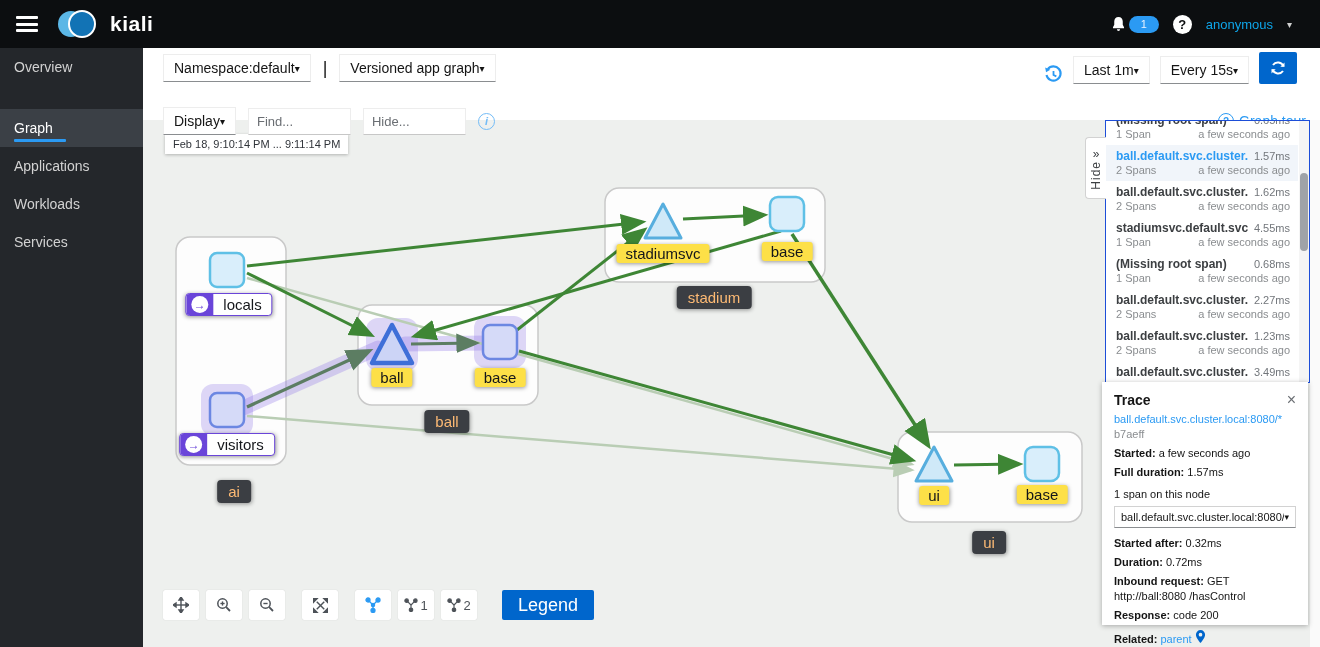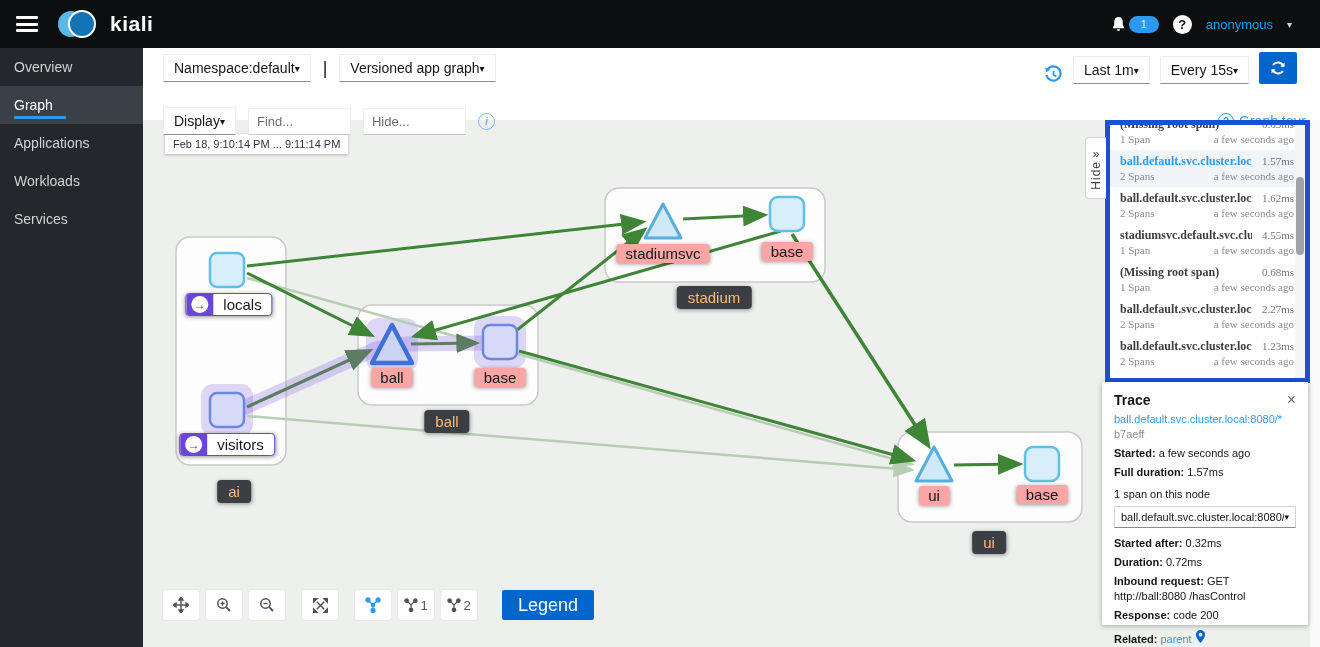--- a/index.html
+++ b/index.html
@@ -17,21 +17,21 @@
   .mast-right { margin-left:auto; display:flex; align-items:center; gap:14px; margin-right:28px; }
   .bell-wrap { display:flex; align-items:center; gap:2px; }
   .badge-pill { background:#2b9af3; color:#e8f2ff; border-radius:9px; min-width:30px; height:17px; font-size:11px; display:flex; align-items:center; justify-content:center; }
   .qmark { width:19px; height:19px; border-radius:50%; background:#fff; color:#0c0e10; font-size:13px; font-weight:bold; display:flex; align-items:center; justify-content:center; }
   .user { color:#0ea5e9; font-size:13px; }
   .caret-w { color:#cfcfcf; font-size:10px; }
 
   
   .sidebar { position:absolute; left:0; top:48px; width:143px; height:599px; background:#24272b; z-index:40; }
   .nav-item { padding:11px 0 11px 14px; color:#d2d2d2; font-size:14px; cursor:pointer; position:relative; }
-  .nav-item.active { background:#3b4046; color:#fff; }
+  .nav-item.active { background:#3b4046; color:#fff;margin-top:23px; }
   .nav-item.active .nav-underline { position:absolute; left:14px; bottom:5px; width:52px; height:3px; background:#2b9af3; border-radius:1px; }
 
   
   .topbars { position:absolute; left:143px; top:48px; width:1177px; height:72px; background:#fff; z-index:30; }
   .bar1 { position:absolute; left:0; top:0; width:100%; height:40px; display:flex; align-items:center; padding-left:20px; }
   .bar2 { position:absolute; left:0; top:40px; width:100%; height:32px; display:flex; align-items:center; padding-left:20px;margin-top:17px; }
   .pf-toggle { display:flex; align-items:center; background:#fff; border:1px solid #ededed; border-bottom:1px solid #8a8d90; padding:5px 10px; font-size:14px; color:#151515; cursor:pointer; }
   .pf-toggle .cart { font-size:10px; color:#151515; }
   .sep { color:#151515; font-size:18px; margin:0 12px; font-weight:300; }
   .pf-input { border:1px solid #ededed; border-bottom:1px solid #c7c7c7; height:27px; width:103px; font-size:13px; padding:0 8px; color:#6a6e73; margin-left:12px; font-family:"Liberation Sans",sans-serif; }
@@ -39,37 +39,37 @@
   .info-i { width:17px; height:17px; border-radius:50%; border:1.5px solid #73bcf7; color:#73bcf7; font-size:11px; font-style:italic; font-weight:bold; display:flex; align-items:center; justify-content:center; margin-left:12px; }
   .bar1-right { margin-left:auto; display:flex; align-items:flex-end; gap:10px; margin-right:23px; }
   .refresh-btn { width:38px; height:32px; background:#0066cc; border:none; border-radius:2px; display:flex; align-items:center; justify-content:center; cursor:pointer; }
   .tour { margin-left:auto; margin-right:14px; display:flex; align-items:center; gap:5px; color:#2b9af3; font-size:14px; cursor:pointer; }
   .tour-q { width:16px; height:16px; border-radius:50%; border:1.5px solid #2b9af3; font-size:10px; font-weight:bold; display:flex; align-items:center; justify-content:center; }
 
   
   .graph-area { position:absolute; left:143px; top:120px; width:1248px; height:527px; background:#eef0ee; overflow:hidden; }
   .stamp { position:absolute; left:22px; top:14px; background:#fff; box-shadow:0 1px 3px rgba(0,0,0,.25); font-size:11px; color:#30343a; padding:4px 8px; }
   .gsvg { position:absolute; left:0; top:0; }
-  .nlabel { position:absolute; transform:translateX(-50%); background:#fca5a5; box-shadow:0 1px 4px rgba(0,0,0,.4); border-radius:3px; padding:1px 9px; font-size:15px; color:#14161a; white-space:nowrap; }
+  .nlabel { position:absolute; transform:translateX(-50%); background:#fde047; box-shadow:0 1px 4px rgba(0,0,0,.4); border-radius:3px; padding:1px 9px; font-size:15px; color:#14161a; white-space:nowrap; }
   .glabel { position:absolute; transform:translateX(-50%); background:#3b3e43; color:#fdba74; border-radius:4px; padding:3px 11px; font-size:15px; box-shadow:0 1px 4px rgba(0,0,0,.4); white-space:nowrap; }
   .applabel { position:absolute; transform:translateX(-50%); display:flex; align-items:stretch; border:1.5px solid #6a45d9; border-radius:4px; background:#fff; overflow:hidden; box-shadow:0 1px 4px rgba(0,0,0,.4); }
   .applabel .chip { background:#6a45d9; width:27px; display:flex; align-items:center; justify-content:center; }
   .applabel .chip .circ { width:17px; height:17px; background:#fff; border-radius:50%; color:#6a45d9; font-size:12px; font-weight:bold; display:flex; align-items:center; justify-content:center; }
   .applabel .txt { padding:2px 10px; font-size:15px; color:#14161a; white-space:nowrap; }
 
   
   .gcontrols { position:absolute; left:20px; top:470px; display:flex; align-items:center; gap:7px; }
   .gbtn { background:#fff; border:none; border-radius:2px; width:36px; height:30px; display:flex; align-items:center; justify-content:center; cursor:pointer; box-shadow:0 0 1px rgba(0,0,0,.2); color:#4d5258; font-size:13px; gap:2px; }
   .gbtn.spaced { margin-left:10px; }
   .legend-btn { margin-left:18px; background:#0066cc; color:#fff; border:none; border-radius:2px; height:30px; padding:0 16px; font-size:18px; cursor:pointer; }
 
   
   .hide-tab { position:absolute; left:1085px; top:137px; width:21px; height:62px; background:#fff; border:1px solid #d2d2d2; border-right:none; border-radius:4px 0 0 4px; z-index:45; display:flex; flex-direction:column; align-items:center; justify-content:center; color:#3c3f42; font-size:12px; cursor:pointer; }
   .hide-tab .vtext { writing-mode:vertical-rl; transform:rotate(180deg); letter-spacing:1px; }
-  .trace-list { position:absolute; left:1105px; top:120px; width:205px; height:263px; background:#fff; border:5px solid #1d4ed8; z-index:44; overflow:hidden;font-family:Liberation Serif, serif; }
+  .trace-list { position:absolute; left:1105px; top:120px; width:205px; height:263px; background:#fff; border:1px solid #1d4ed8; z-index:44; overflow:hidden; }
   .tl-inner { position:absolute; left:0; top:-12px; width:192px; }
   .trow { padding:4px 8px 5px 10px; cursor:pointer; }
   .trow.sel { background:#f1f5fa; }
   .trow .l1 { display:flex; justify-content:space-between; align-items:baseline; gap:6px; }
   .trow .ttl { font-size:12px; color:#3c3f42; font-weight:bold; white-space:nowrap; overflow:hidden; max-width:132px; }
   .trow.sel .ttl { color:#2b9af3; }
   .trow .dur { font-size:11px; color:#72767b; flex-shrink:0; }
   .trow .l2 { display:flex; justify-content:space-between; font-size:11px; color:#8a8d90; margin-top:1px; }
   .tl-scroll { position:absolute; right:1px; top:52px; width:8px; height:78px; background:#9fa3a8; border-radius:4px; }
   .tl-track { position:absolute; right:0; top:0; width:10px; height:100%; background:#f5f5f5; }

